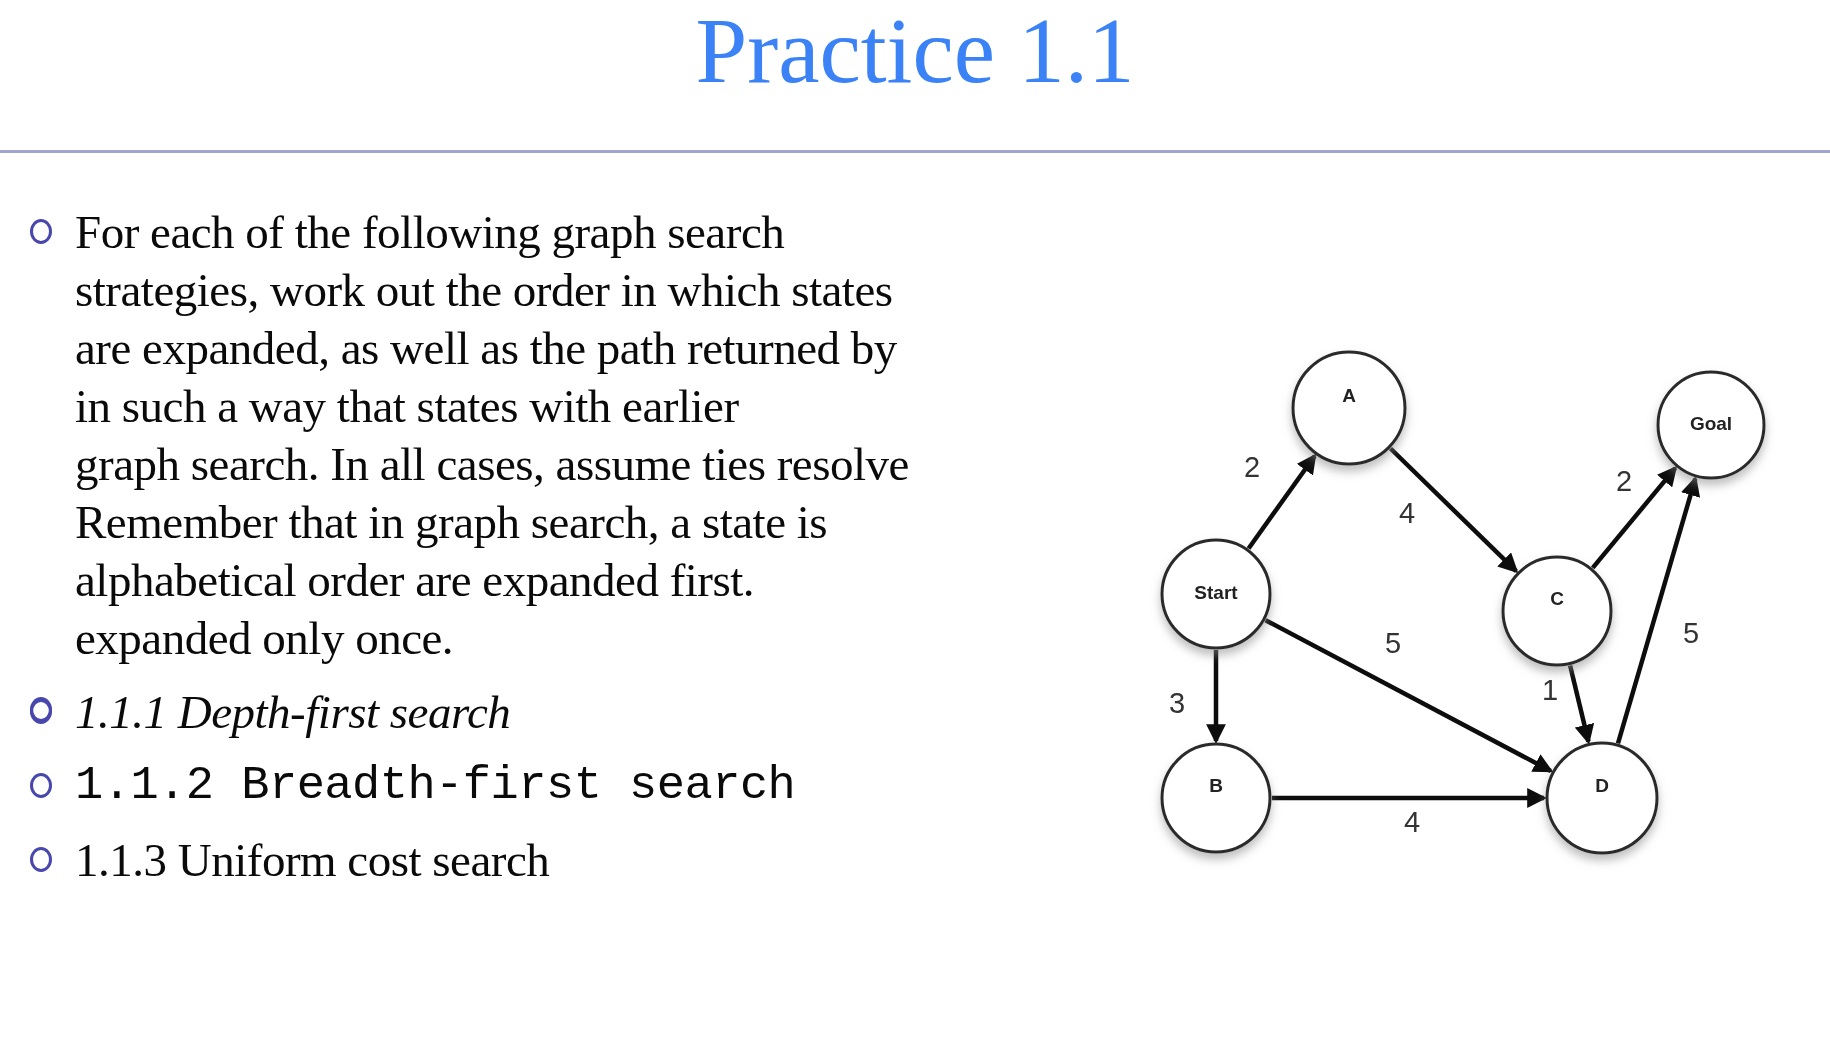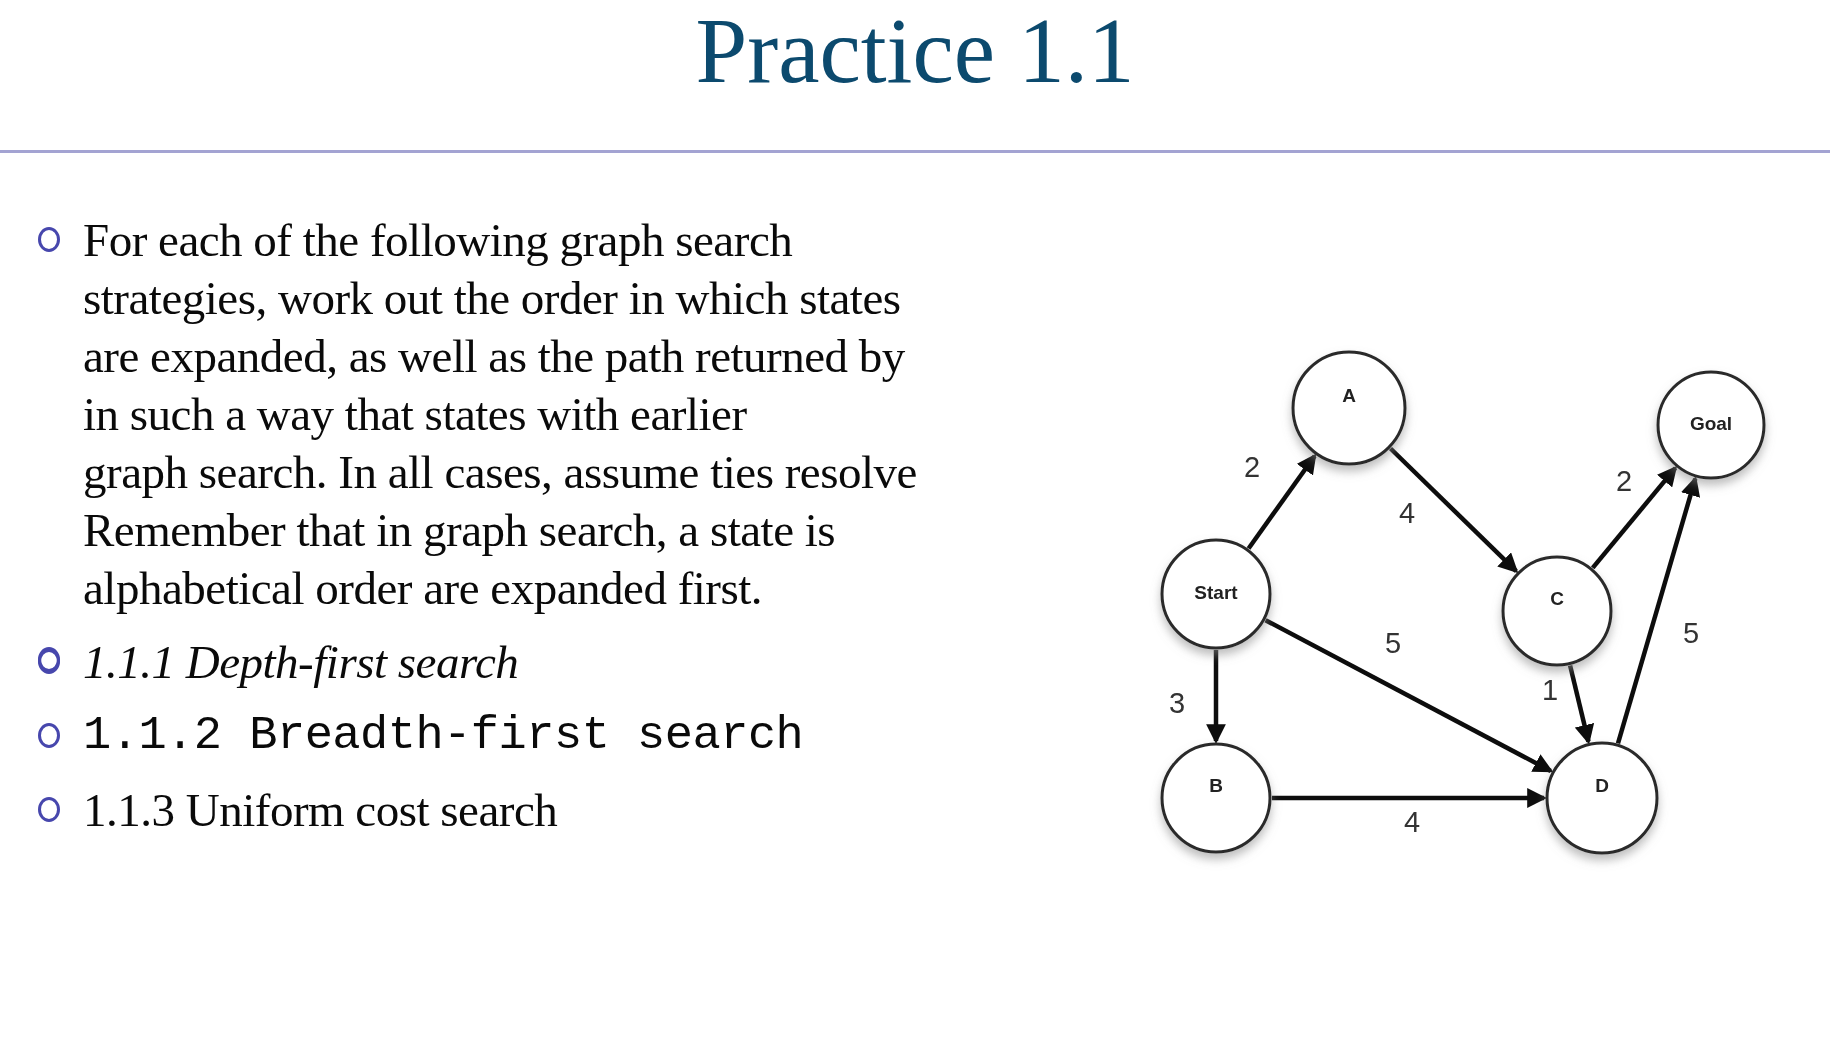--- a/index.html
+++ b/index.html
@@ -5,29 +5,29 @@
   html,body { margin:0; padding:0; background:#ffffff; }
   .slide {
     position:relative; width:1830px; height:1042px;
     background:#ffffff; overflow:hidden;
     font-family:"Liberation Serif","DejaVu Serif",serif;
     color:#0a0a0a;
   }
   .title {
     position:absolute; top:4px; left:0; width:100%;
     text-align:center; font-size:93px; line-height:1.0;
-    color:#0c4a6e; letter-spacing:0px;
+    color:#3b82f6; letter-spacing:0px;
   }
   .divider {
     position:absolute; top:150px; left:0; width:100%; height:3px;
     background:#a3a3d2;
   }
   .bullets {
     position:absolute; left:28px; top:203px; width:1075px;
-    list-style:none; margin:8px; padding:0;
+    list-style:none; margin:0; padding:0;
   }
   .bullets li { position:relative; padding-left:47px; }
   .bullets li.item-0 { margin-bottom:14px; }
   .bullets li.item-1 { margin-bottom:16px; }
   .bullets li.item-2 { margin-bottom:16px;font-style:italic; }
   .bullets li.item-3 { margin-bottom:16px;font-family:Liberation Mono, monospace; }
   .bullet-ring {
     position:absolute; left:2px; top:16px;
     width:16px; height:19px; border:3.5px solid #4747ad;
     border-radius:50%;
@@ -59,20 +59,21 @@
   <ul class="bullets" id="bullet-list">
       <li class="item-0">
         <span class="bullet-ring"></span>
         <div class="bullet-line">For each of the following graph search</div>
         <div class="bullet-line">strategies, work out the order in which states</div>
         <div class="bullet-line">are expanded, as well as the path returned by</div>
         <div class="bullet-line">in such a way that states with earlier</div>
         <div class="bullet-line">graph search. In all cases, assume ties resolve</div>
         <div class="bullet-line">Remember that in graph search, a state is</div>
         <div class="bullet-line">alphabetical order are expanded first.</div>
+        <div class="bullet-line">expanded only once.</div>
       </li>
       <li class="item-1">
         <span class="bullet-ring"></span>
       </li>
       <li class="item-2">
         <span class="bullet-ring"></span>
         <div class="bullet-line">1.1.1 Depth-first search</div>
       </li>
       <li class="item-3">
         <span class="bullet-ring"></span>

